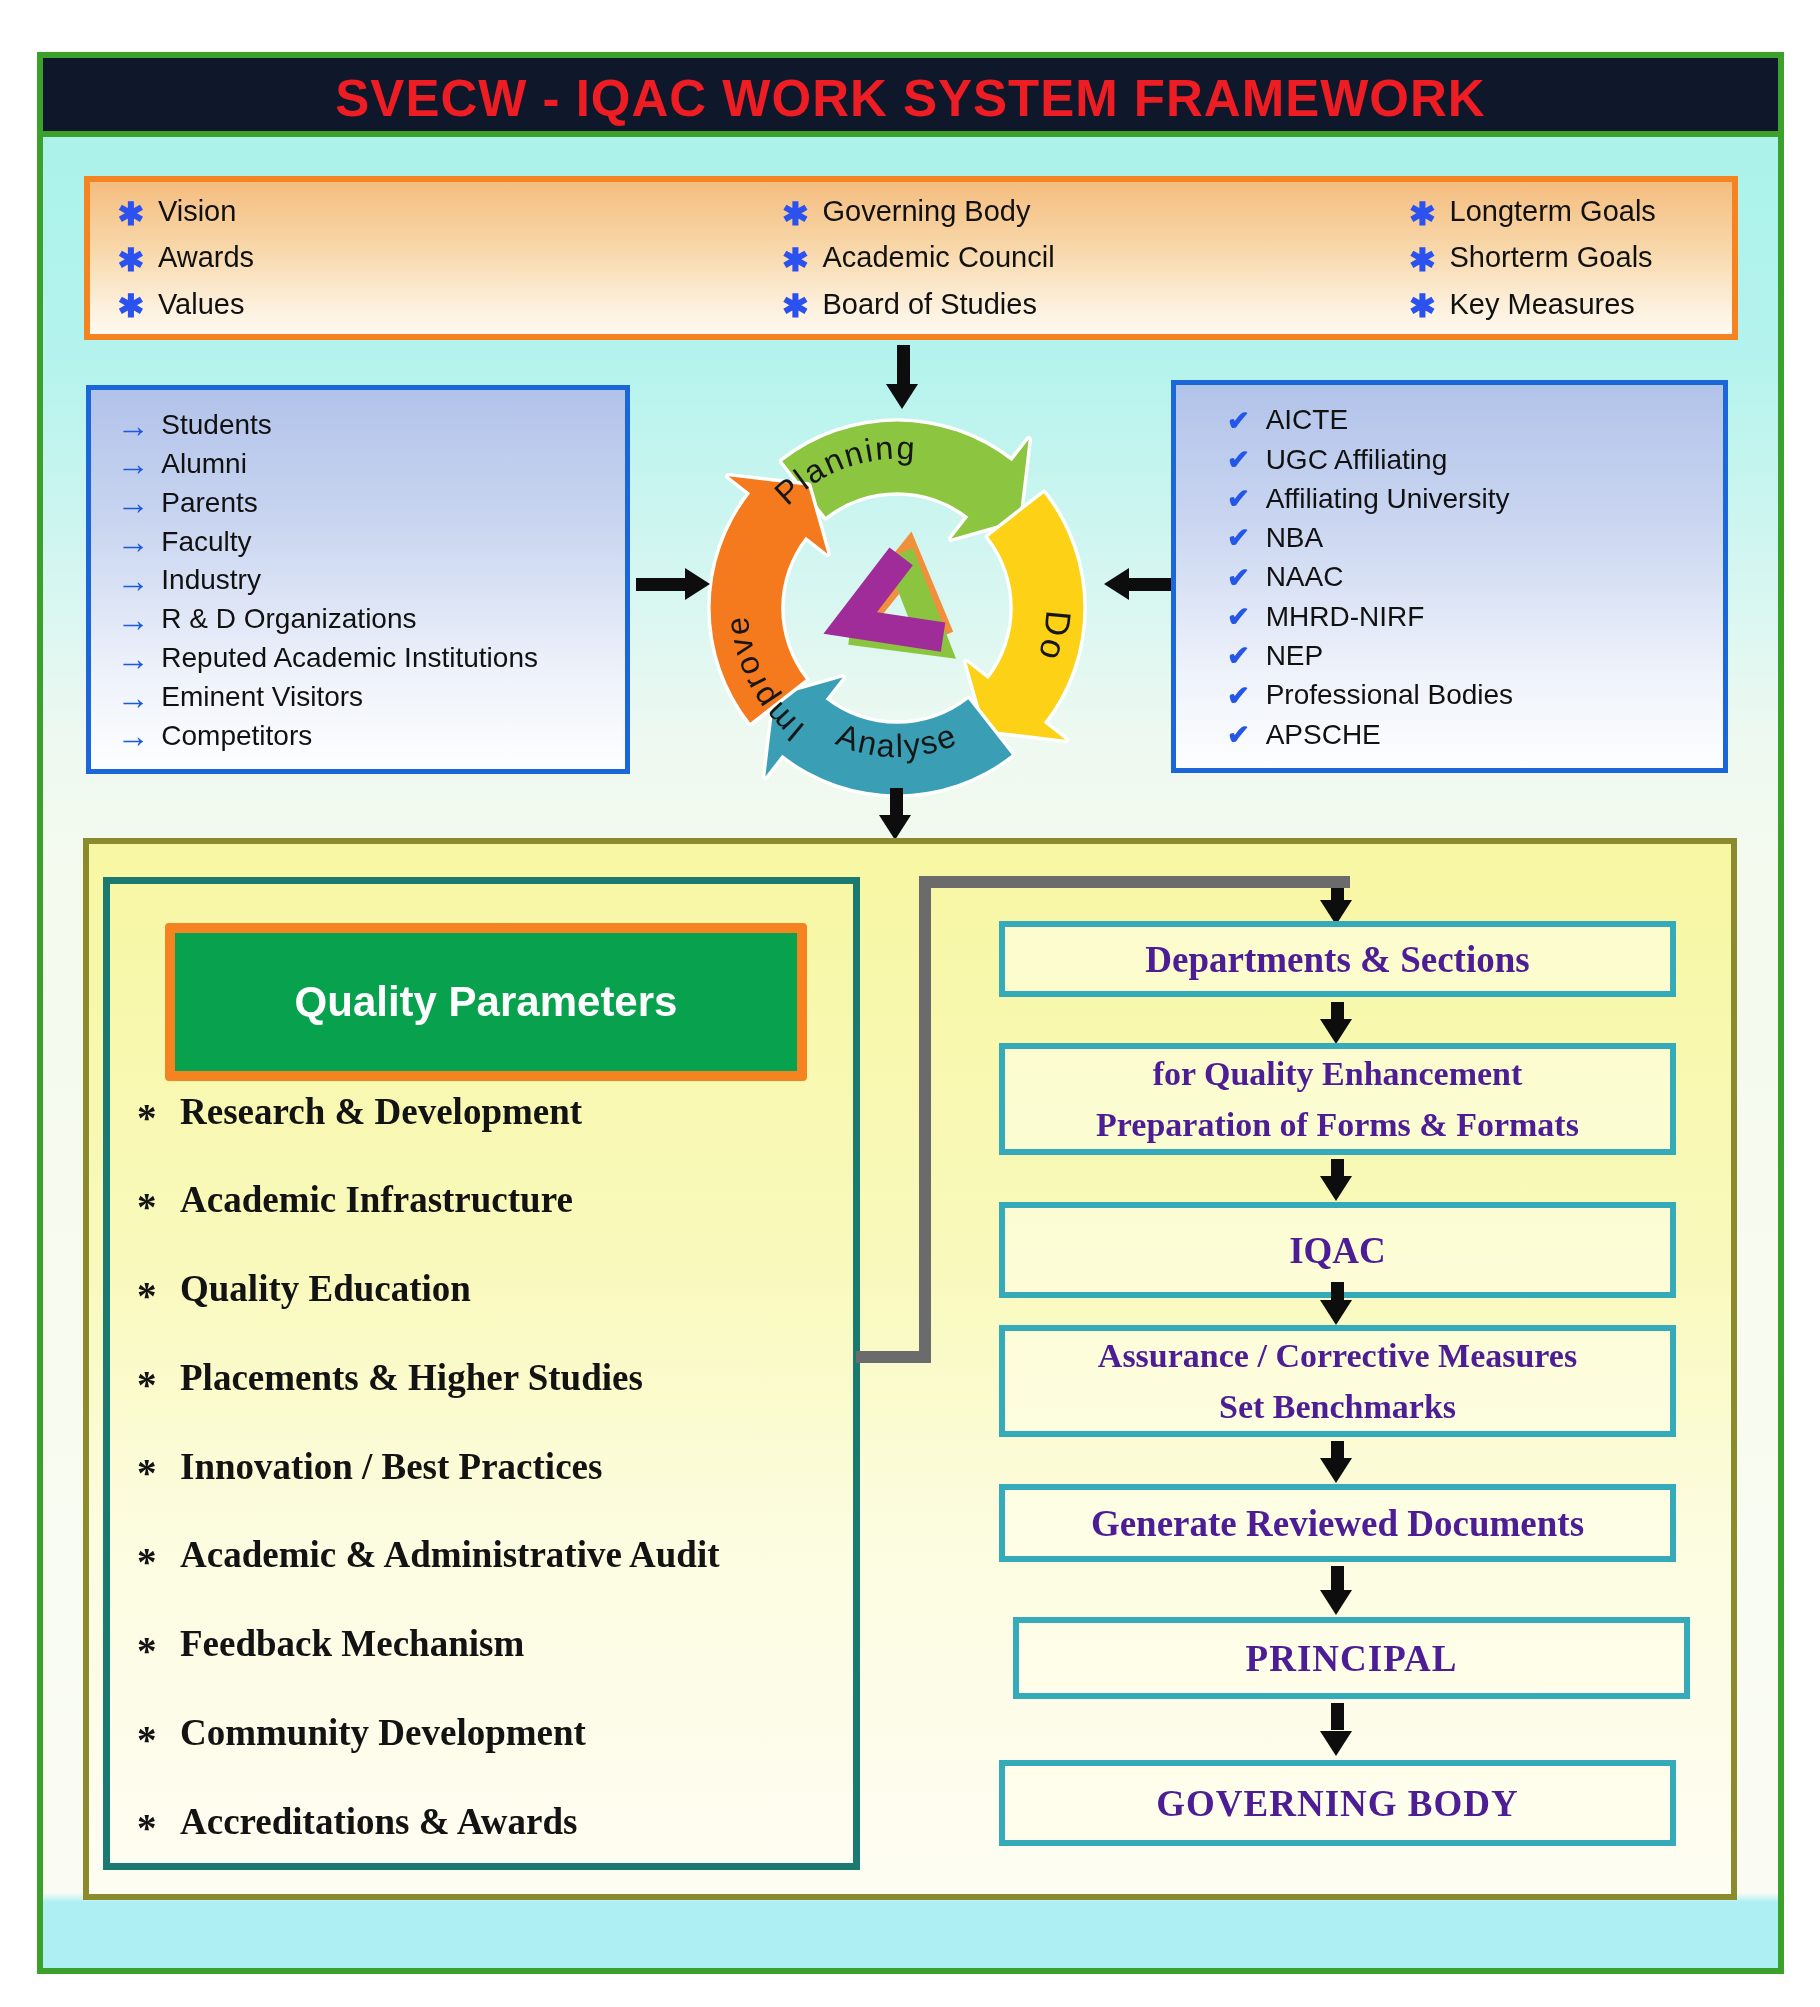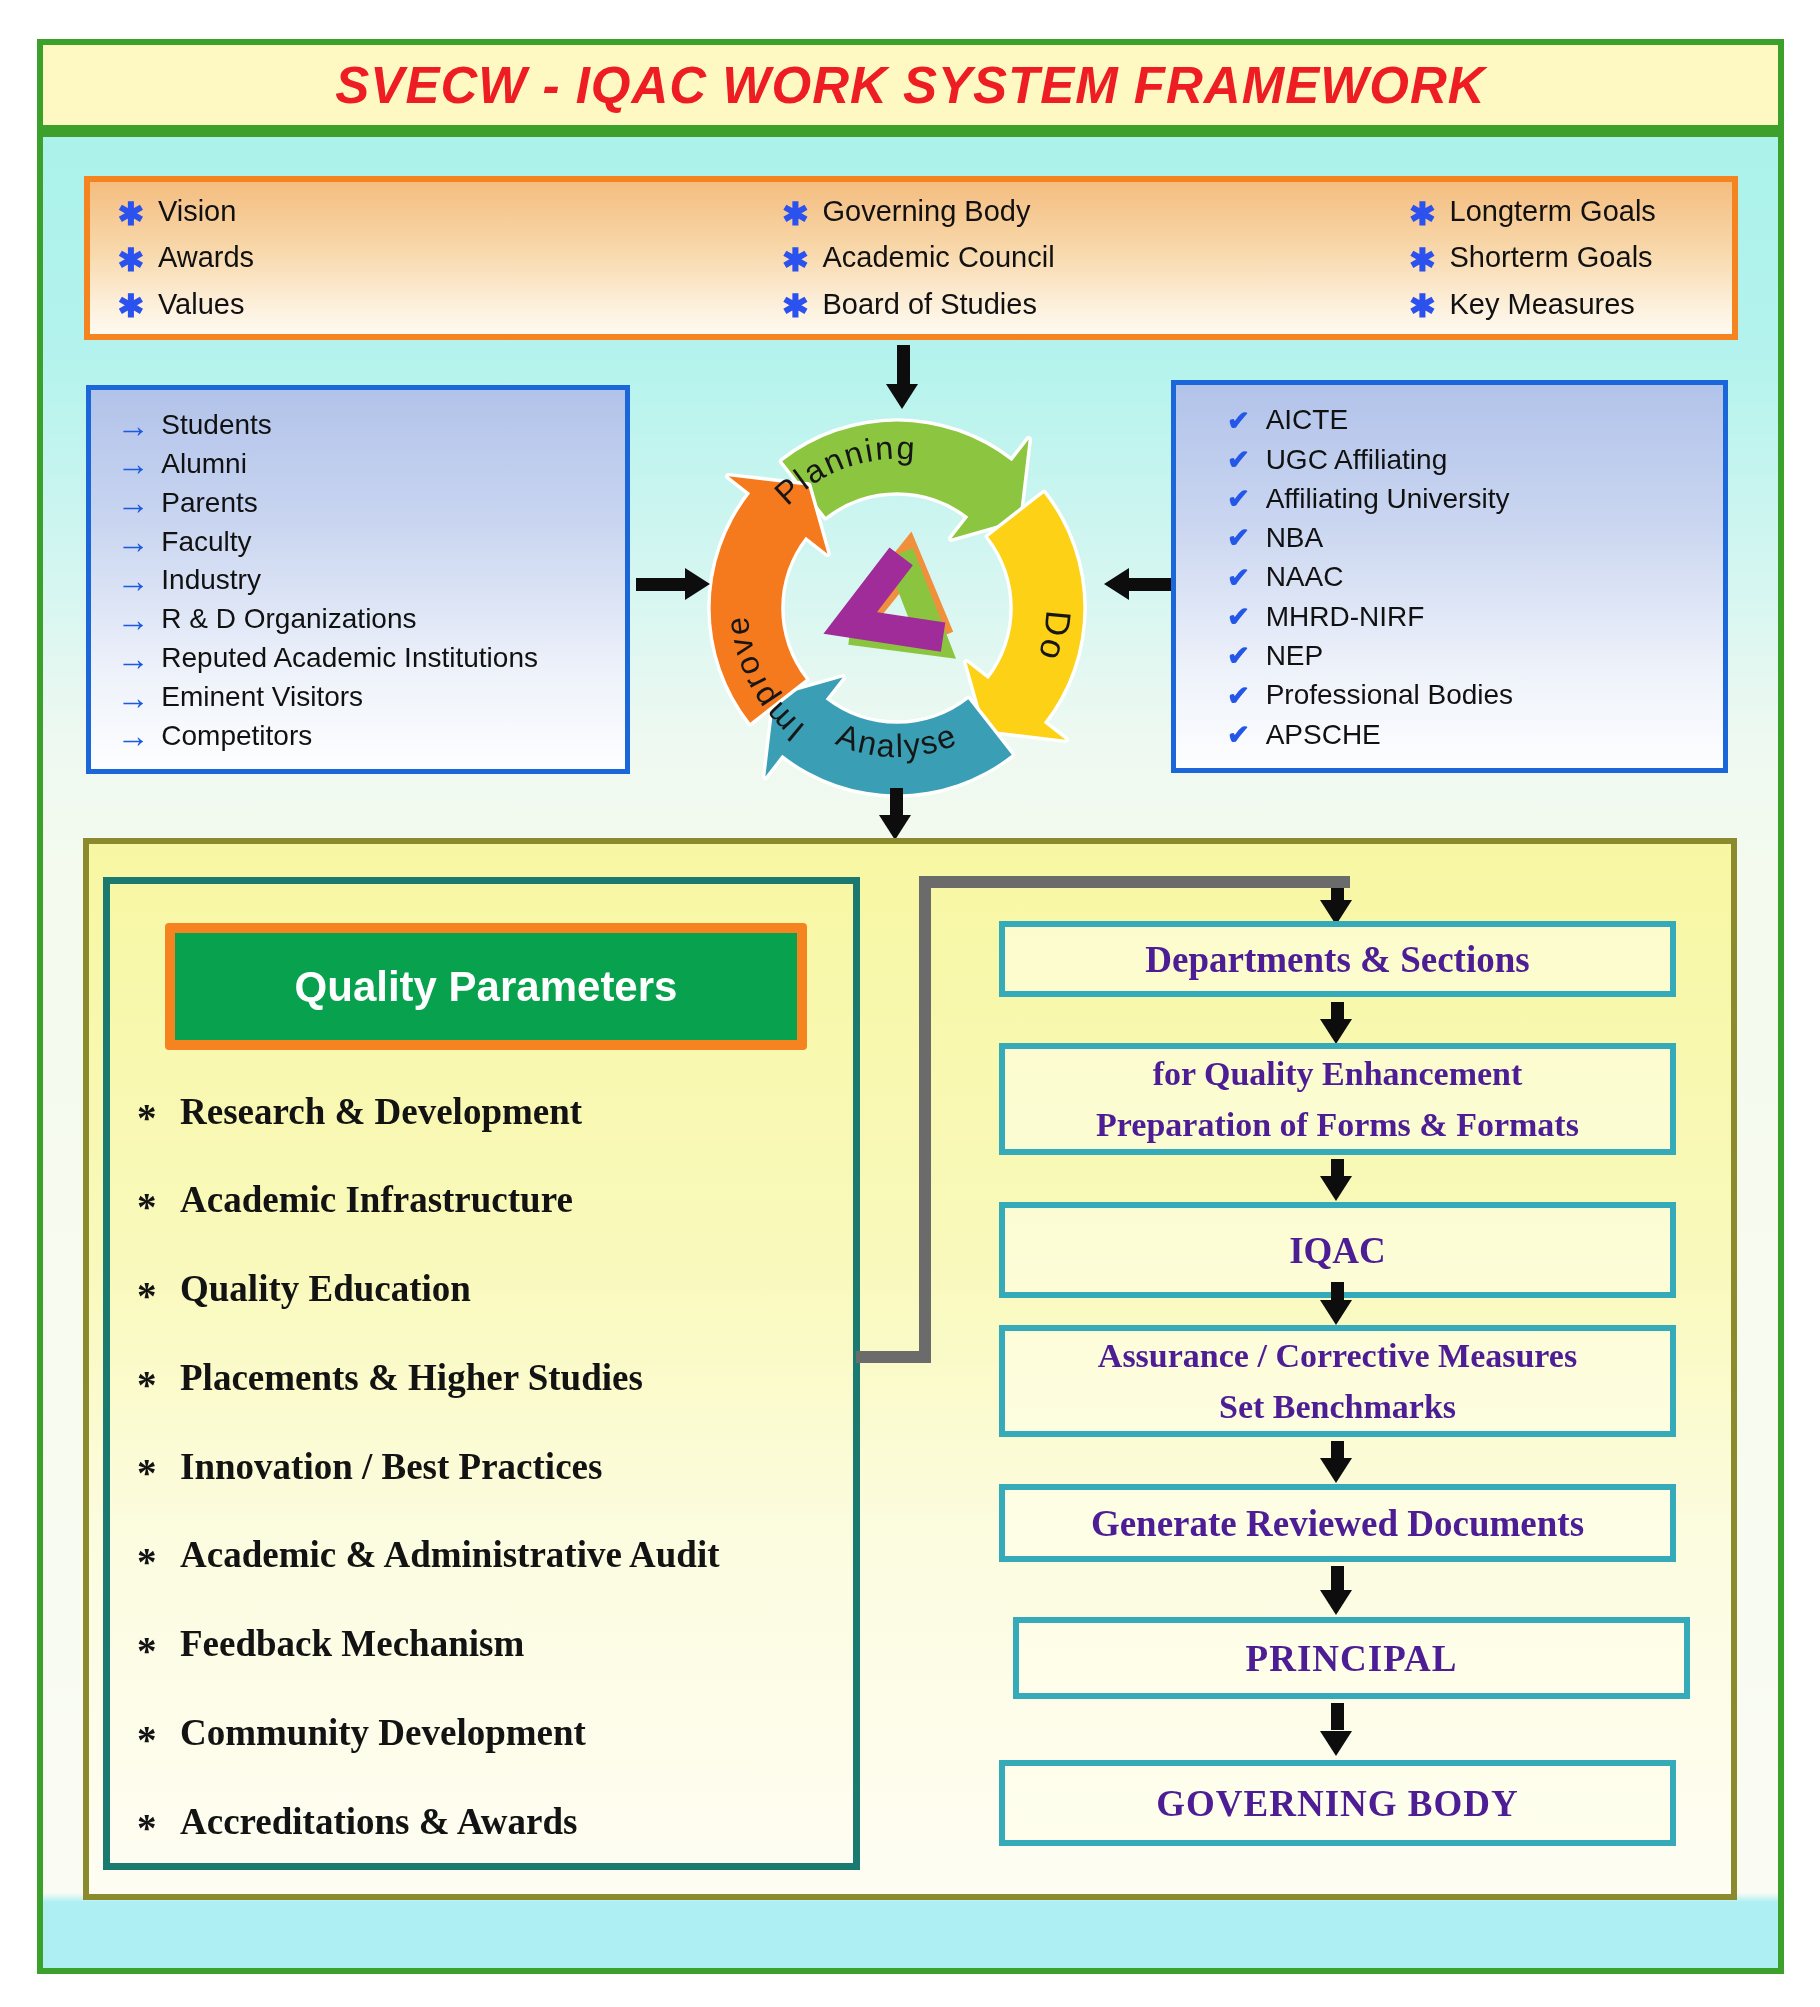--- a/index.html
+++ b/index.html
@@ -5,23 +5,23 @@
   html,body{margin:0;padding:0;background:#ffffff;}
   *{box-sizing:border-box;}
   .page{
     position:relative;width:1820px;height:2007px;background:#ffffff;
     font-family:"Liberation Sans",sans-serif;overflow:hidden;
   }
   .abs{position:absolute;}
 
   
   .title-box{
-    left:37px;top:39px;width:1747px;height:92px;
-    border:6.9px solid #3ba12b;background:#fef9c3;
-    display:flex;align-items:center;justify-content:center;font-style:italic;
+    left:37px;top:52px;width:1747px;height:92px;
+    border:6.9px solid #3ba12b;background:#0f172a;
+    display:flex;align-items:center;justify-content:center;
   }
   .title-text{
     color:#ee1c23;font-size:51px;font-weight:bold;letter-spacing:1px;
     font-family:"Liberation Sans",sans-serif;
   }
   .main-box{
     left:37px;top:131px;width:1747px;height:1843px;
     border:6.9px solid #3ba12b;
     background:linear-gradient(180deg,
       #abf2eb 0%, #b4f3ed 12%, #d5f6f1 24%, #eef9f1 33%,
@@ -67,21 +67,21 @@
   
   .olive-box{
     left:83px;top:838px;width:1654px;height:1062px;
     border:6.9px solid #8b8b2d;
     background:linear-gradient(180deg,#f7f7a3 0%,#f9f9bc 40%,#fcfcdf 65%,#fefdf3 100%);
   }
 
   
   .teal-box{left:103px;top:877px;width:757px;height:993px;border:7.8px solid #1a7a6f;}
   .qp-header{
-    left:165px;top:923px;width:642px;height:127px;
+    left:165px;top:923px;width:642px;height:158px;
     border:10.8px solid #f5831f;background:#08a24f;border-radius:3.9px;
     display:flex;align-items:center;justify-content:center;
   }
   .qp-header-text{color:#ffffff;font-size:42px;font-weight:bold;font-family:"Liberation Sans",sans-serif;}
   .qp-list{
     left:137px;top:1070px;width:706px;height:792px;
     display:flex;flex-direction:column;justify-content:space-between;
   }
   .qp-item{
     display:flex;align-items:center;height:82px;

